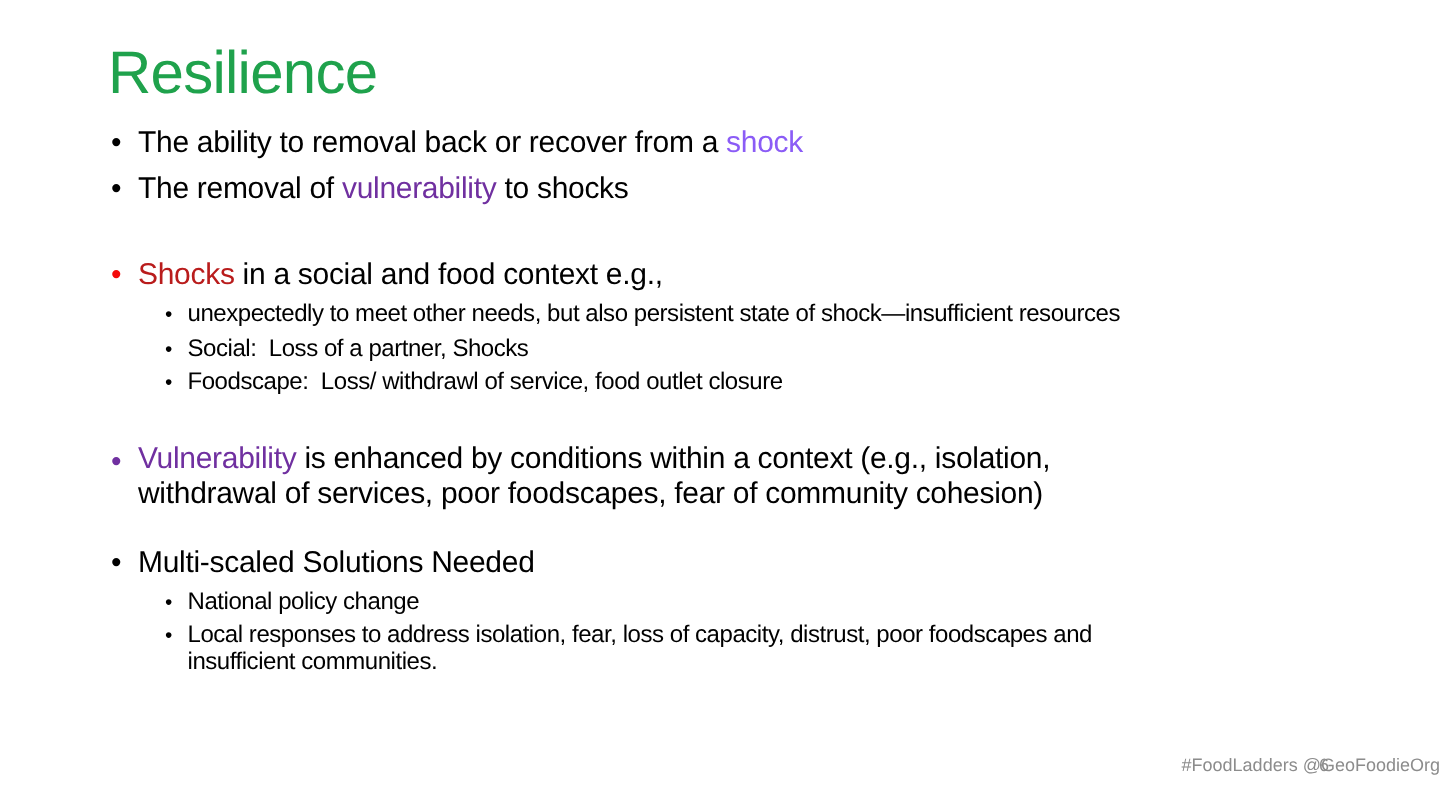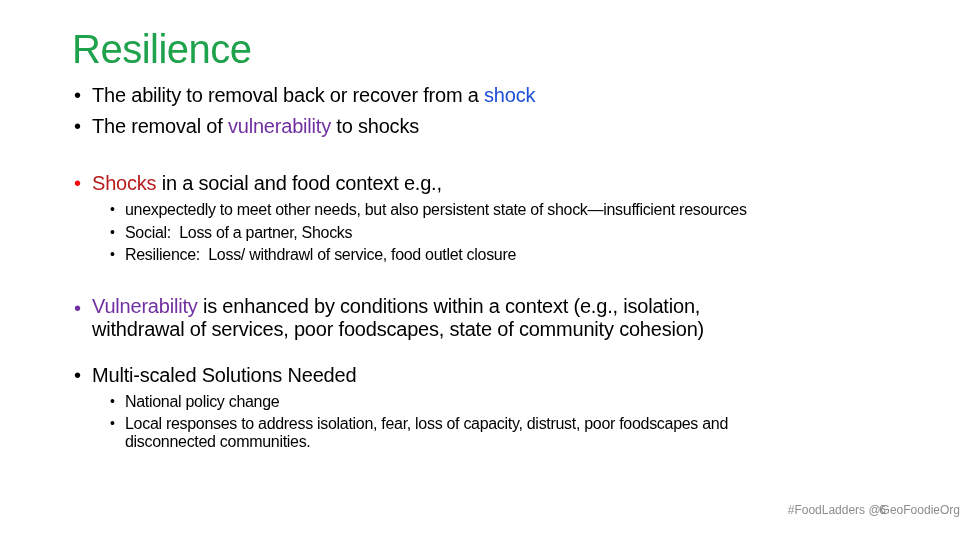--- a/index.html
+++ b/index.html
@@ -103,21 +103,21 @@
 </head>
 <body>
 
 <div class="slide">
   <div class="content">
     <div class="title" style="color: rgb(31, 162, 76);">Resilience</div>
     <div id="bullets">
         <div class="block lvl1">
           <span class="marker" style="color: rgb(0, 0, 0);">•</span>
           <div class="text-col">
-            <div class="line"><span>The ability to removal back or recover from a </span><span style="color: #1d4ed8;">shock</span></div>
+            <div class="line"><span>The ability to removal back or recover from a </span><span style="color: #8b5cf6;">shock</span></div>
           </div>
         </div>
         <div class="block lvl1">
           <span class="marker" style="color: rgb(0, 0, 0);">•</span>
           <div class="text-col">
             <div class="line"><span>The removal of </span><span style="color: rgb(112, 48, 160);">vulnerability</span><span> to shocks</span></div>
           </div>
         </div>
         <div class="spacer-lg"></div>
         <div class="block lvl1">
@@ -134,49 +134,49 @@
         </div>
         <div class="block lvl2">
           <span class="marker" style="color: rgb(0, 0, 0);">•</span>
           <div class="text-col">
             <div class="line"><span>Social:  Loss of a partner, Shocks</span></div>
           </div>
         </div>
         <div class="block lvl2">
           <span class="marker" style="color: rgb(0, 0, 0);">•</span>
           <div class="text-col">
-            <div class="line"><span>Resilience:  Loss/ withdrawl of service, food outlet closure</span></div>
+            <div class="line"><span>Foodscape:  Loss/ withdrawl of service, food outlet closure</span></div>
           </div>
         </div>
         <div class="spacer-lg"></div>
         <div class="block lvl1 tight">
           <span class="marker" style="color: rgb(112, 48, 160);">•</span>
           <div class="text-col">
             <div class="line"><span style="color: rgb(112, 48, 160);">Vulnerability</span><span> is enhanced by conditions within a context (e.g., isolation,</span></div>
-            <div class="line"><span>withdrawal of services, poor foodscapes, state of community cohesion)</span></div>
+            <div class="line"><span>withdrawal of services, poor foodscapes, fear of community cohesion)</span></div>
           </div>
         </div>
         <div class="spacer-sm"></div>
         <div class="block lvl1">
           <span class="marker" style="color: rgb(0, 0, 0);">•</span>
           <div class="text-col">
             <div class="line"><span>Multi-scaled Solutions Needed</span></div>
           </div>
         </div>
         <div class="block lvl2">
           <span class="marker" style="color: rgb(0, 0, 0);">•</span>
           <div class="text-col">
             <div class="line"><span>National policy change</span></div>
           </div>
         </div>
         <div class="block lvl2">
           <span class="marker" style="color: rgb(0, 0, 0);">•</span>
           <div class="text-col">
             <div class="line"><span>Local responses to address isolation, fear, loss of capacity, distrust, poor foodscapes and</span></div>
-            <div class="line"><span>disconnected communities.</span></div>
+            <div class="line"><span>insufficient communities.</span></div>
           </div>
         </div>
       </div>
   </div>
   <div class="footer" style="color: rgb(140, 140, 140);">
     <div class="footer-tag">#FoodLadders @GeoFoodieOrg</div>
     <div class="page-number">6</div>
   </div>
 </div>
 

